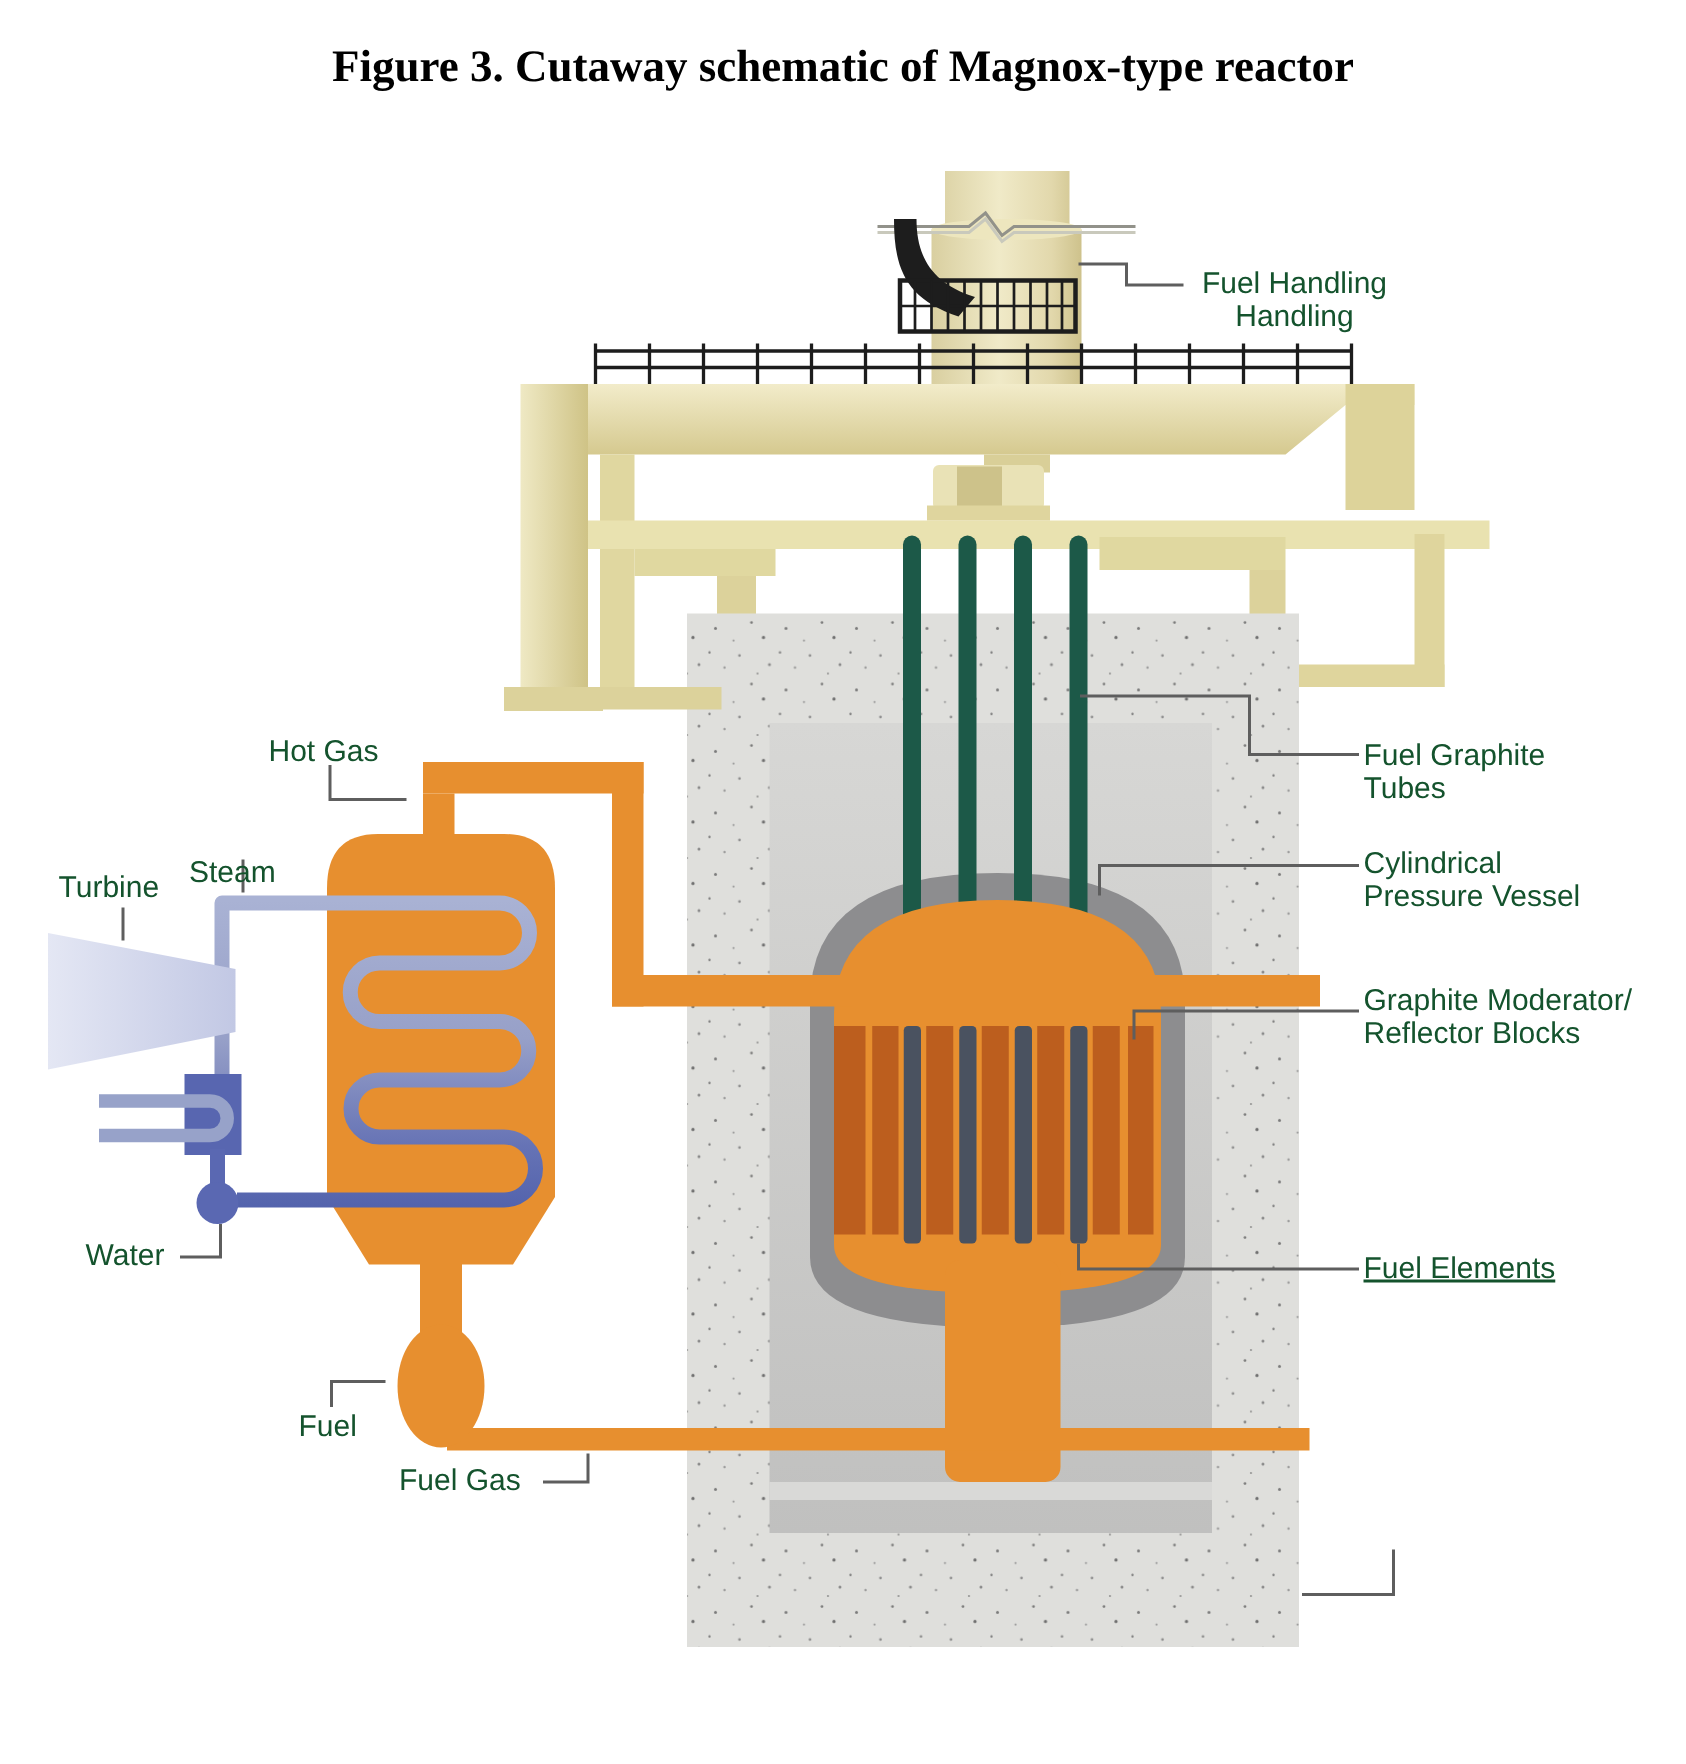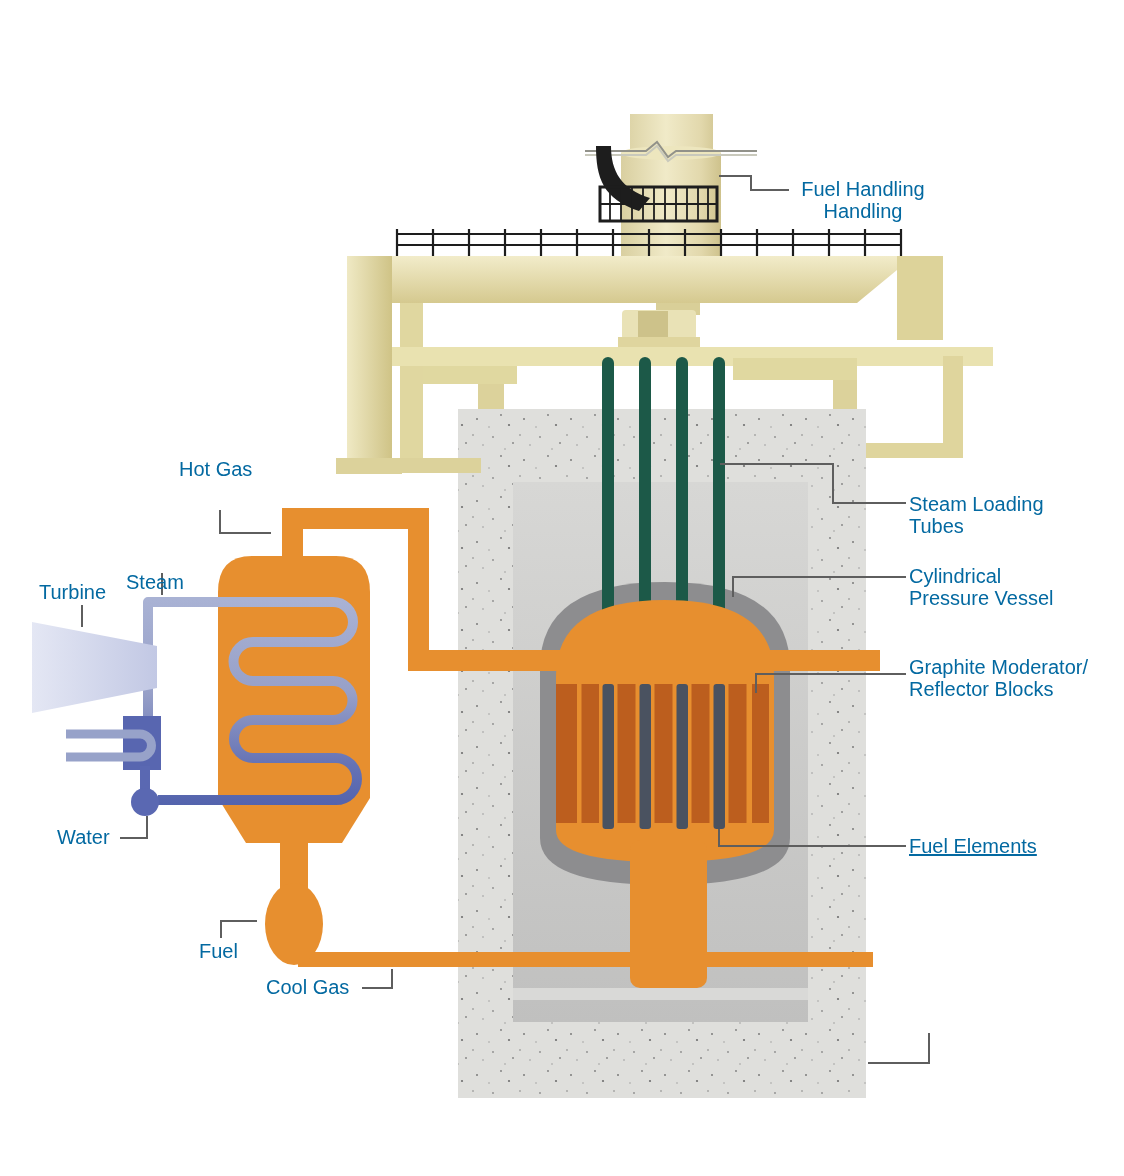--- a/index.html
+++ b/index.html
@@ -1,28 +1,29 @@
 <!DOCTYPE html>
 <html><head>
 <meta charset="utf-8">
 <style>
   html,body{margin:0;padding:0;background:#ffffff;}
   #canvas{position:relative;width:1124px;height:1176px;background:#ffffff;overflow:hidden;
           font-family:"Liberation Sans", sans-serif;}
   #fig-title{position:absolute;left:0;top:28px;width:100%;text-align:center;
              font-family:"Liberation Serif", serif;font-weight:bold;font-size:30px;color:#000;}
   svg{position:absolute;left:0;top:0;}
-  .lbl{position:absolute;font-size:20px;line-height:22px;color:#0369a1;white-space:nowrap;}
+  .lbl{position:absolute;font-size:20px;line-height:22px;color:#14532d;white-space:nowrap;}
   .lbl.center{text-align:center;}
 </style>
 </head>
 <body>
 
 <div id="canvas">
 
+  <div id="fig-title">Figure 3. Cutaway schematic of Magnox-type reactor</div>
 
   <svg width="1124" height="1176" viewBox="0 0 1124 1176">
     <defs>
       <linearGradient id="beamG" gradientUnits="userSpaceOnUse" x1="0" y1="256" x2="0" y2="303">
         <stop offset="0" stop-color="#F2ECCA"></stop>
           <stop offset="1" stop-color="#D5C98F"></stop>
       </linearGradient>
       <linearGradient id="colG" gradientUnits="userSpaceOnUse" x1="347" y1="0" x2="392" y2="0">
         <stop offset="0" stop-color="#EFE9C4"></stop>
           <stop offset="1" stop-color="#CFC386"></stop>
@@ -191,33 +192,33 @@
       <path d="M929,1033 L929,1063 L868,1063"></path>
       <path d="M220,510 L220,533 L271,533"></path>
       <path d="M162,573 L162,595"></path>
       <path d="M82,605 L82,627"></path>
       <path d="M120,838 L147,838 L147,816"></path>
       <path d="M221,938 L221,921 L257,921"></path>
       <path d="M362,988 L392,988 L392,969"></path>
     </g>
   </svg>
 
-  <div class="lbl" style="left:179px;top:458px;">Hot Gas</div>
+  <div class="lbl" style="left:179px;top:490px;">Hot Gas</div>
   <div class="lbl" style="left:126px;top:571px;">Steam</div>
   <div class="lbl" style="left:39px;top:581px;">Turbine</div>
   <div class="lbl" style="left:57px;top:826px;">Water</div>
   <div class="lbl" style="left:199px;top:940px;">Fuel</div>
-  <div class="lbl" style="left:266px;top:976px;">Cool Gas</div>
+  <div class="lbl" style="left:266px;top:976px;">Fuel Gas</div>
 
   <div class="lbl center" style="left:790px;top:178px;width:146px;">
     <div>Fuel Handling</div>
     <div>Handling</div>
   </div>
   <div class="lbl" style="left:909px;top:493px;">
-    <div>Steam Loading</div>
+    <div>Fuel Graphite</div>
     <div>Tubes</div>
   </div>
   <div class="lbl" style="left:909px;top:656px;">
     <div>Graphite Moderator/</div>
     <div>Reflector Blocks</div>
   </div>
   <div class="lbl" style="left:909px;top:565px;">
     <div>Cylindrical</div>
     <div>Pressure Vessel</div>
   </div>

